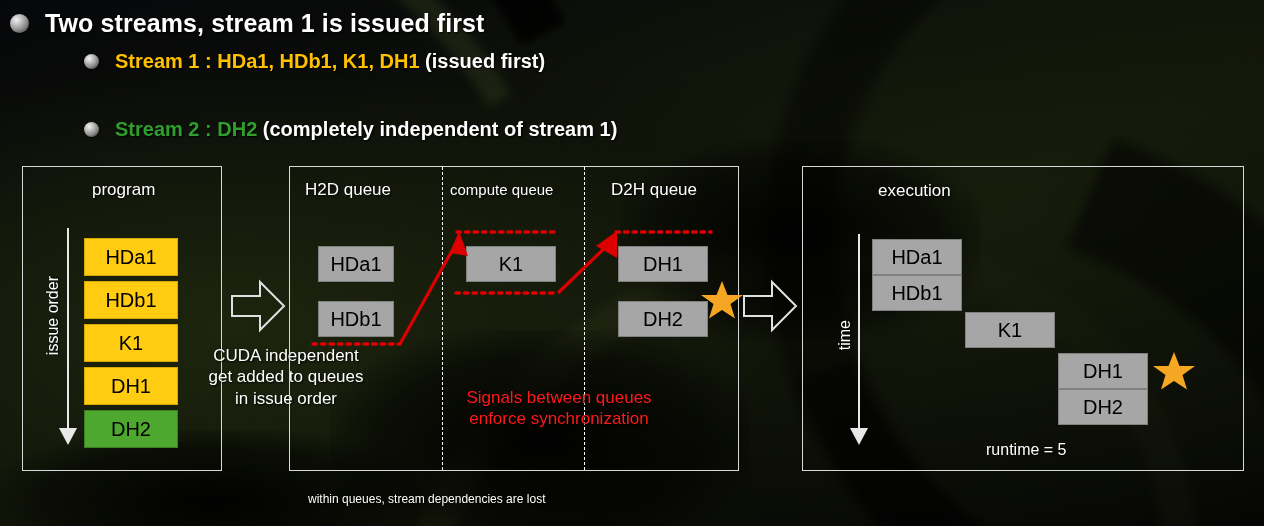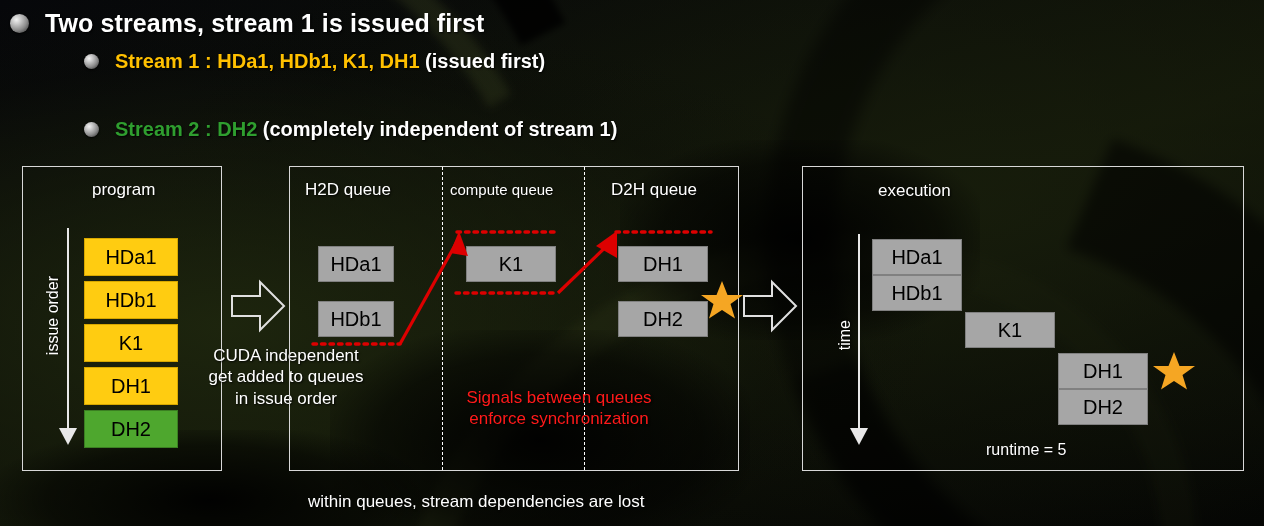--- a/index.html
+++ b/index.html
@@ -200,21 +200,21 @@
   .runtime {
     position: absolute;
     font-size: 16px;
     color: #ffffff;
     white-space: nowrap;
     text-shadow: 1px 1px 2px rgba(0,0,0,0.9);
   }
 
   .bottom-note {
     position: absolute;
-    font-size: 17px;
+    font-size: 12px;
     color: #ffffff;
     white-space: nowrap;
     text-shadow: 1px 1px 2px rgba(0,0,0,0.9);
   }
   .watermark {
     position: absolute;
     font-size: 23px;
     color: #b9b9b9;
     white-space: nowrap;
     opacity: 0.92;

